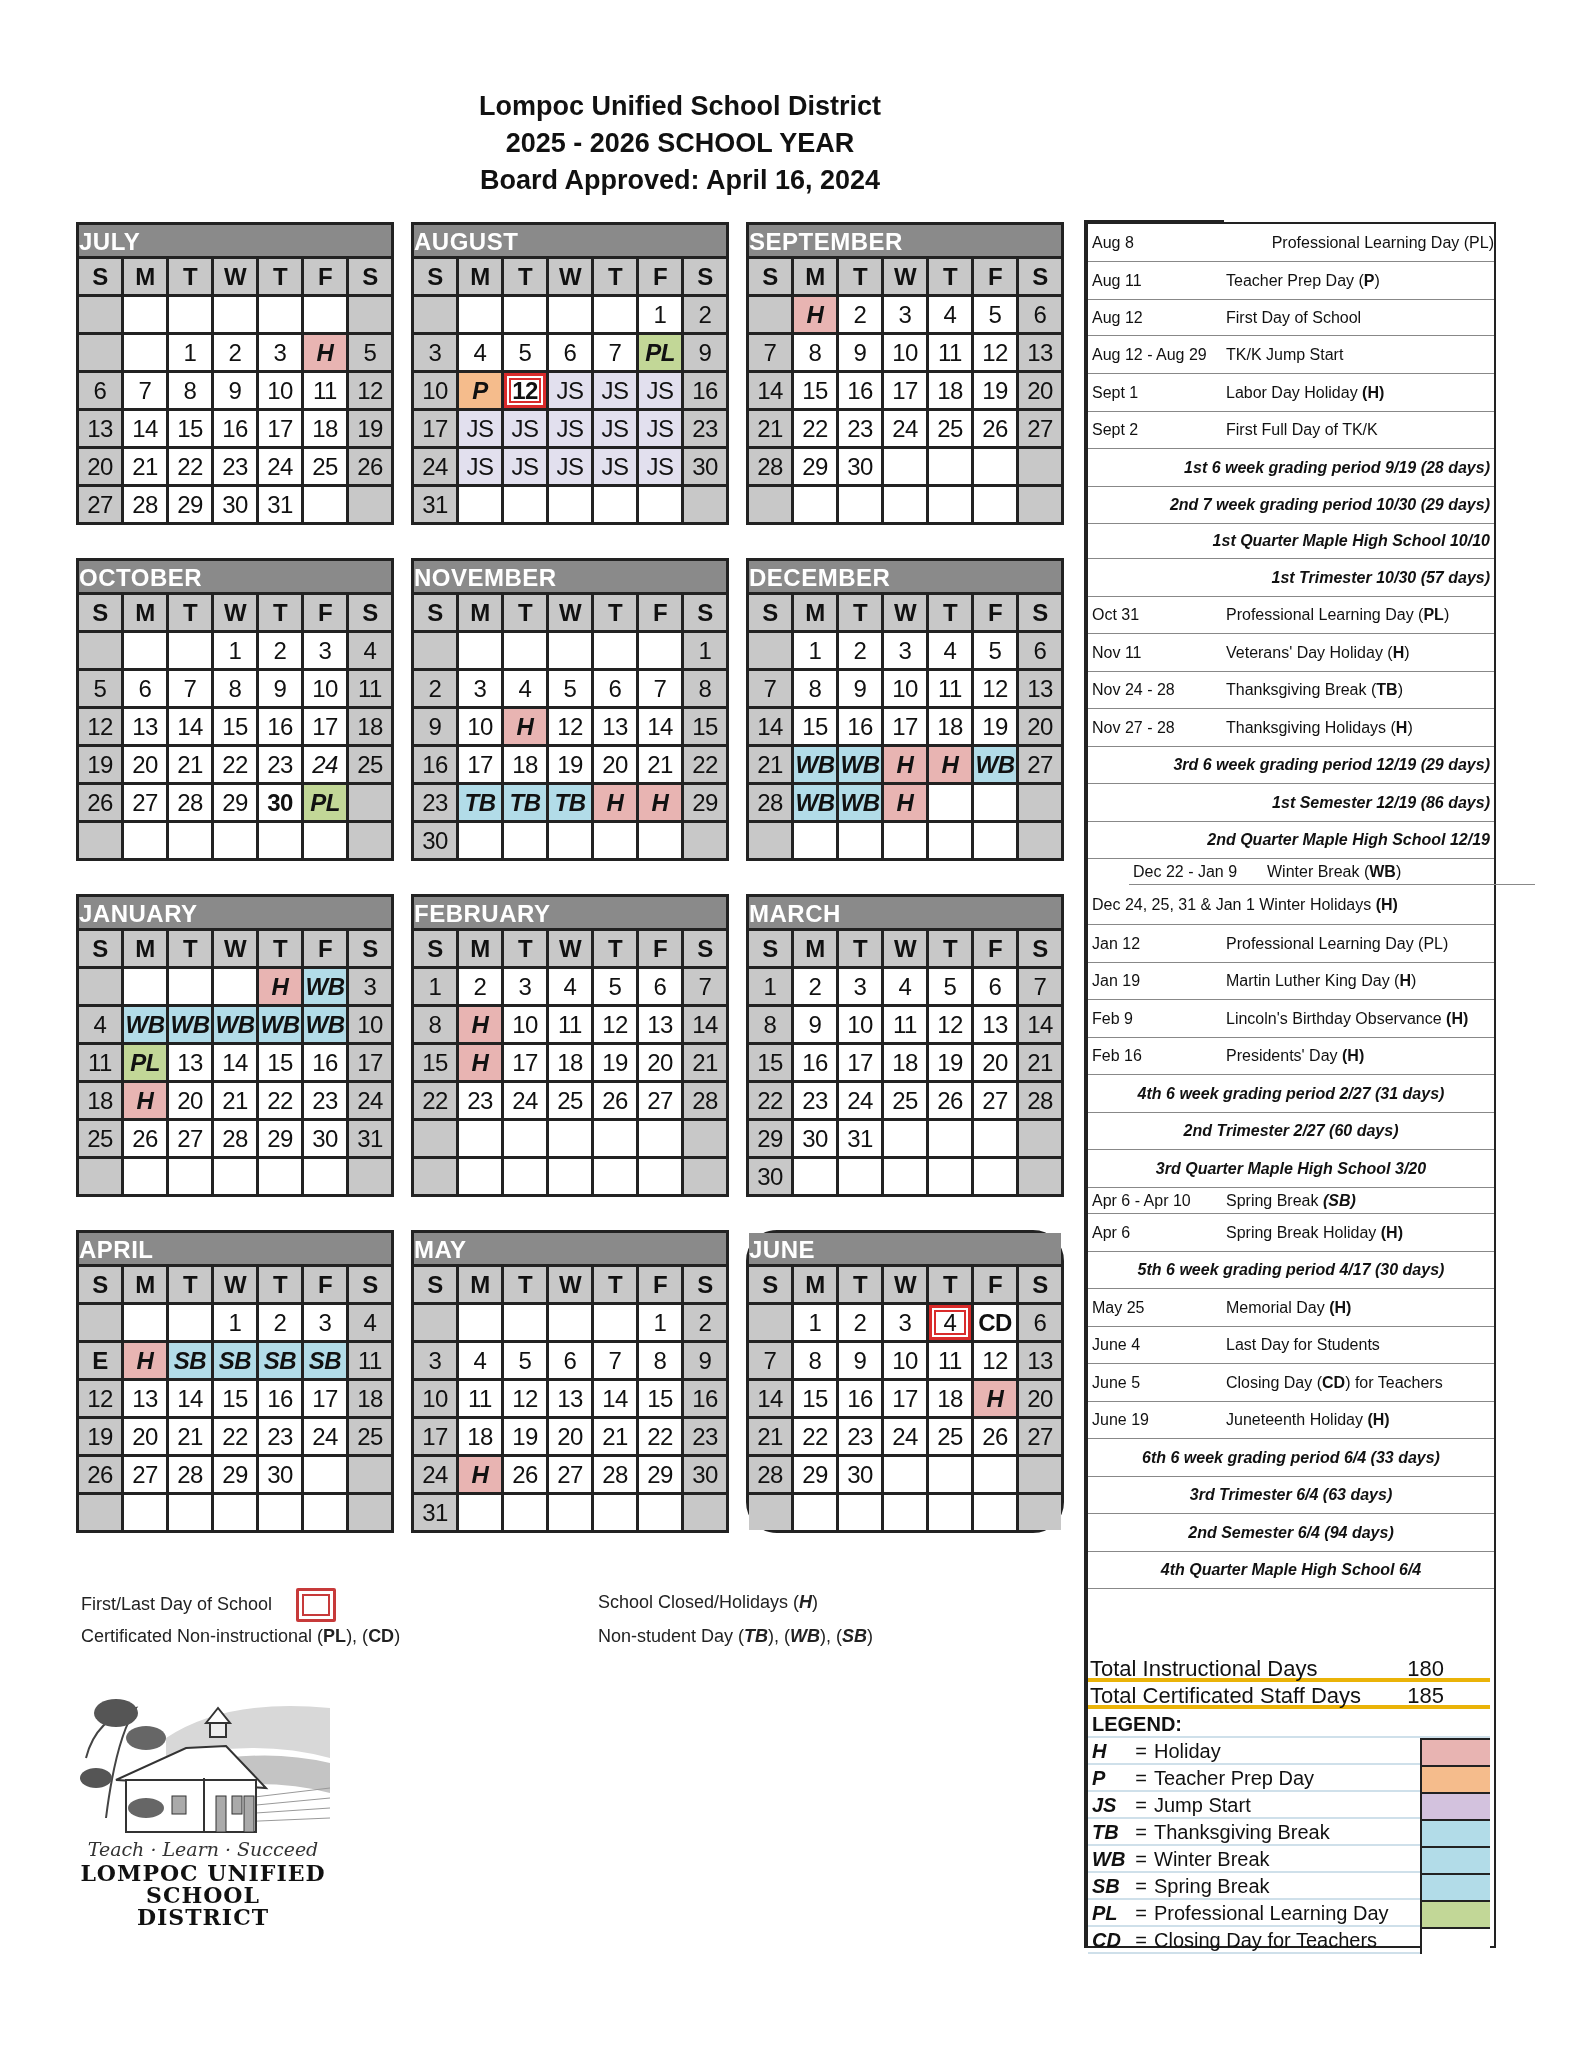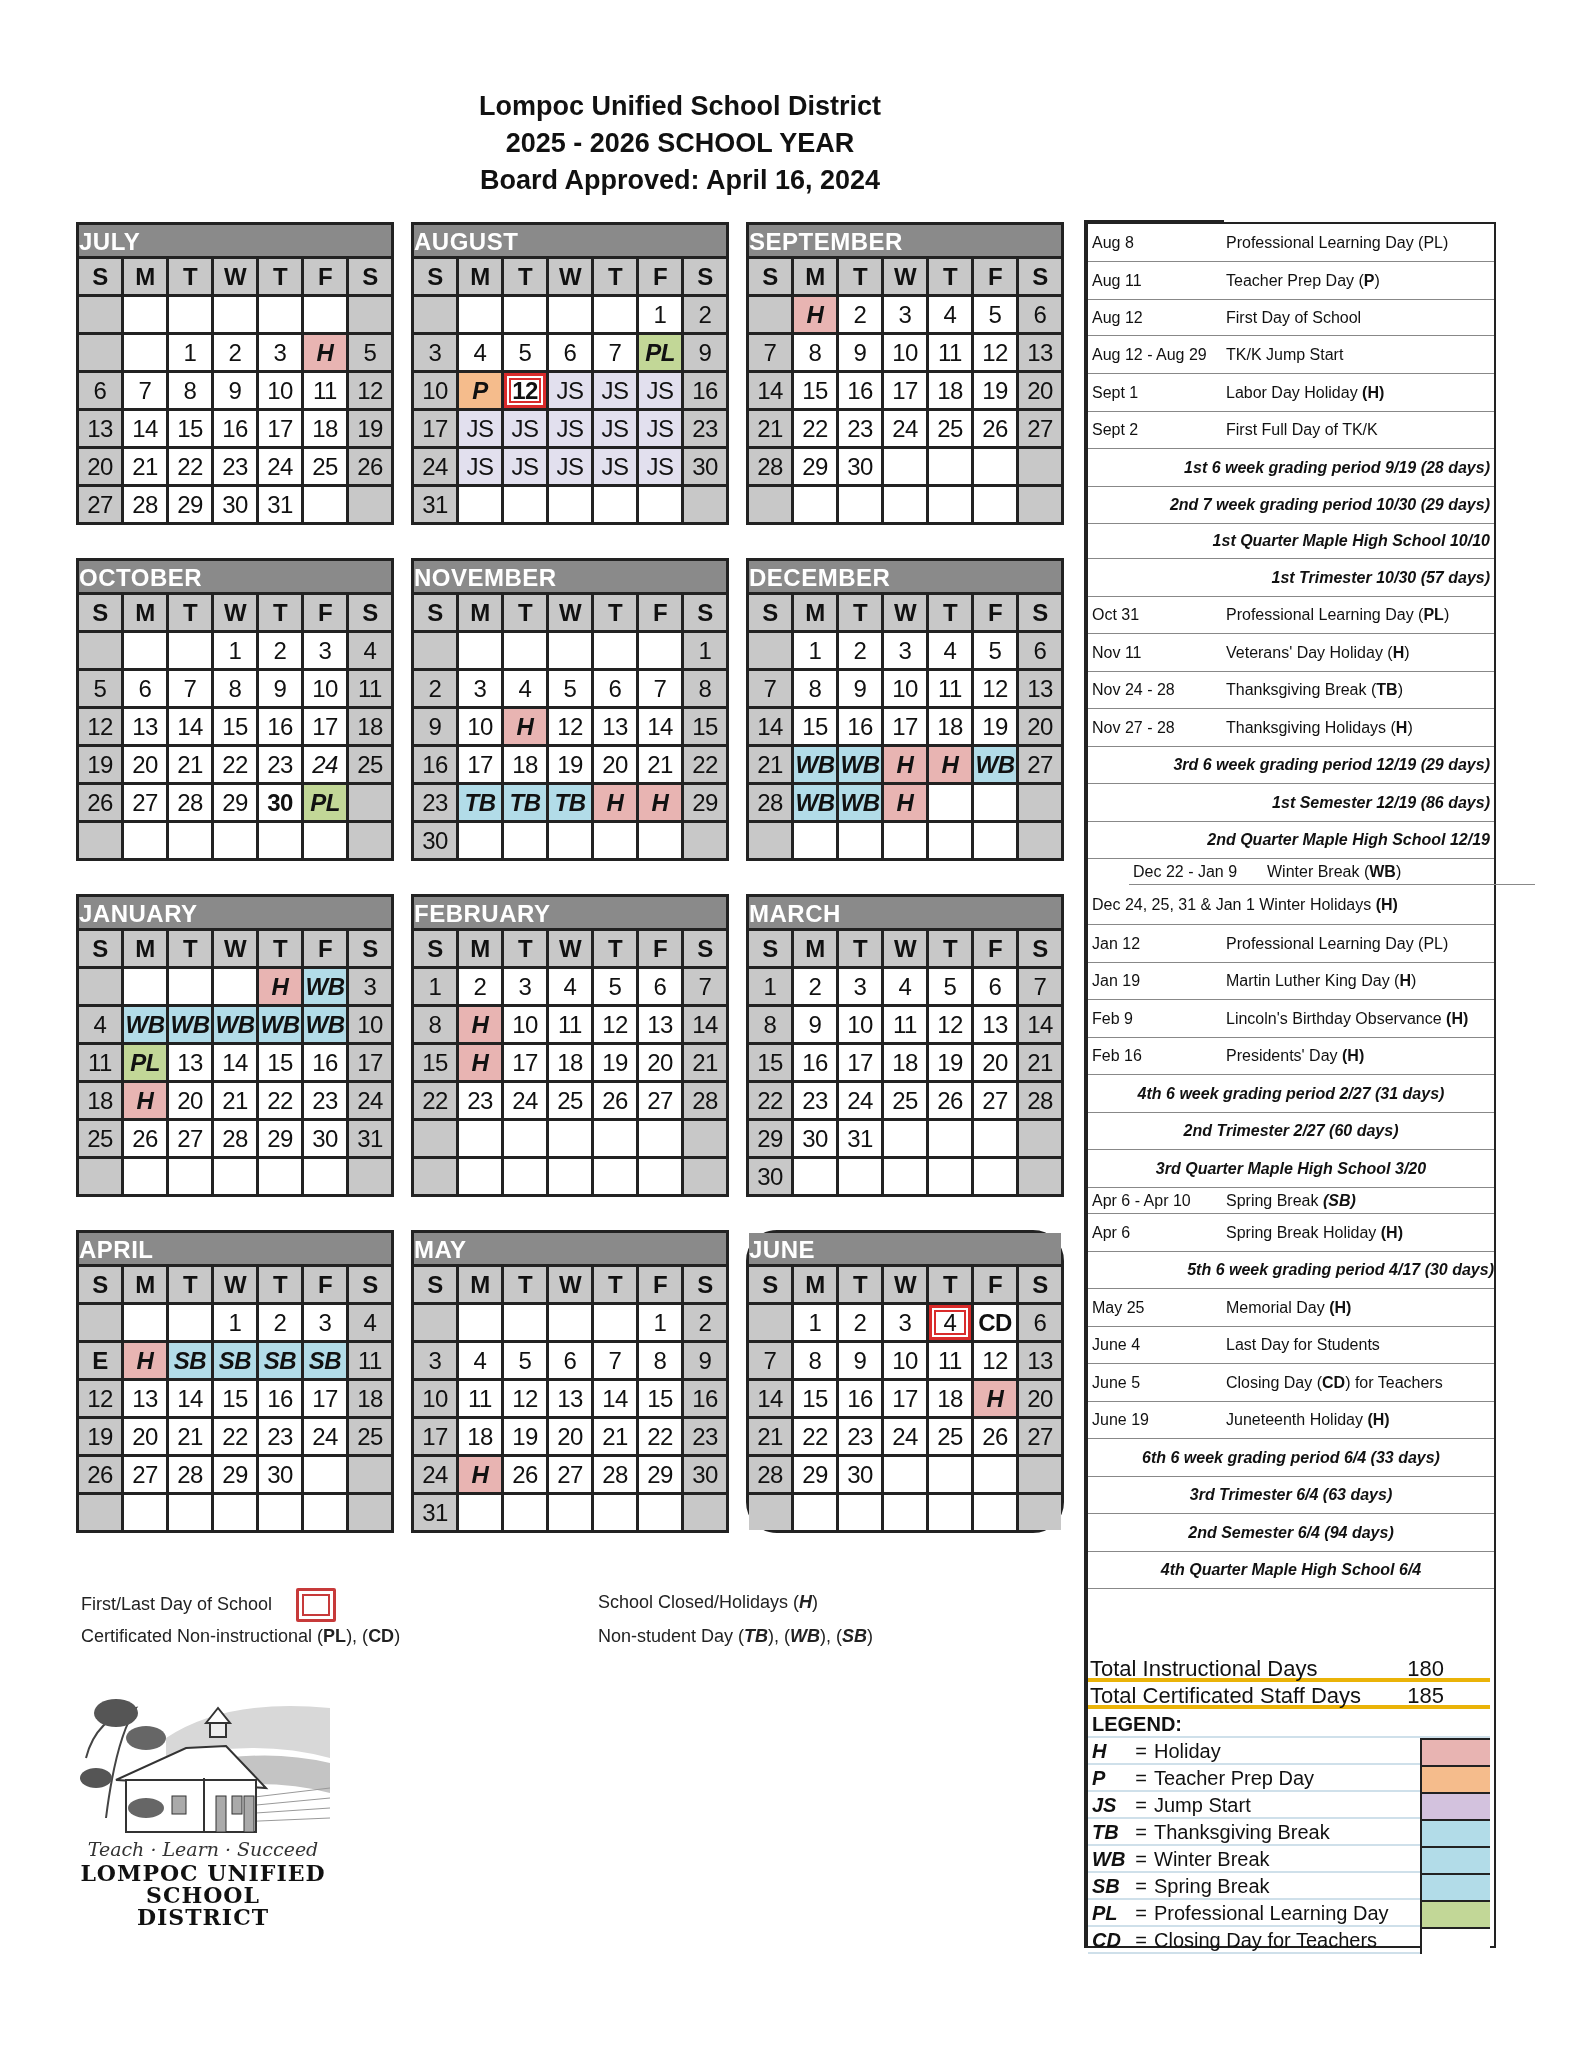--- a/index.html
+++ b/index.html
@@ -706,21 +706,21 @@
         <div class="cell"></div>
         <div class="cell"></div>
         <div class="cell"></div>
         <div class="cell wknd"></div>
       </div>
     </div>
   </div>
 
 <div class="events" id="events">
   <div class="topbar"></div>
-<div class="ev-row" style="top: 0px; height: 38px;">
+<div class="ev-row" style="top: 0px; height: 38px; gap: 46px;">
       <span class="ev-date">Aug 8</span>
       <span class="ev-desc">Professional Learning Day (PL)</span>
     </div>
     <div class="ev-row" style="top: 38px; height: 38px;">
       <span class="ev-date">Aug 11</span>
       <span class="ev-desc">Teacher Prep Day (<span class="b">P</span>)</span>
     </div>
     <div class="ev-row" style="top: 76px; height: 36px;">
       <span class="ev-date">Aug 12</span>
       <span class="ev-desc">First Day of School</span>
@@ -807,21 +807,21 @@
       <span>3rd Quarter Maple High School 3/20</span>
     </div>
     <div class="ev-row" style="top: 964px; height: 26px;">
       <span class="ev-date">Apr 6 - Apr 10</span>
       <span class="ev-desc">Spring Break <span class="bi">(SB)</span></span>
     </div>
     <div class="ev-row" style="top: 990px; height: 38px;">
       <span class="ev-date">Apr 6</span>
       <span class="ev-desc">Spring Break Holiday <span class="b">(H)</span></span>
     </div>
-    <div class="ev-row mid" style="top: 1028px; height: 37px; justify-content: flex-end;">
+    <div class="ev-row mid" style="top: 1028px; height: 37px;">
       <span>5th 6 week grading period 4/17 (30 days)</span>
     </div>
     <div class="ev-row" style="top: 1065px; height: 38px;">
       <span class="ev-date">May 25</span>
       <span class="ev-desc">Memorial Day <span class="b">(H)</span></span>
     </div>
     <div class="ev-row" style="top: 1103px; height: 37px;">
       <span class="ev-date">June 4</span>
       <span class="ev-desc">Last Day for Students</span>
     </div>

